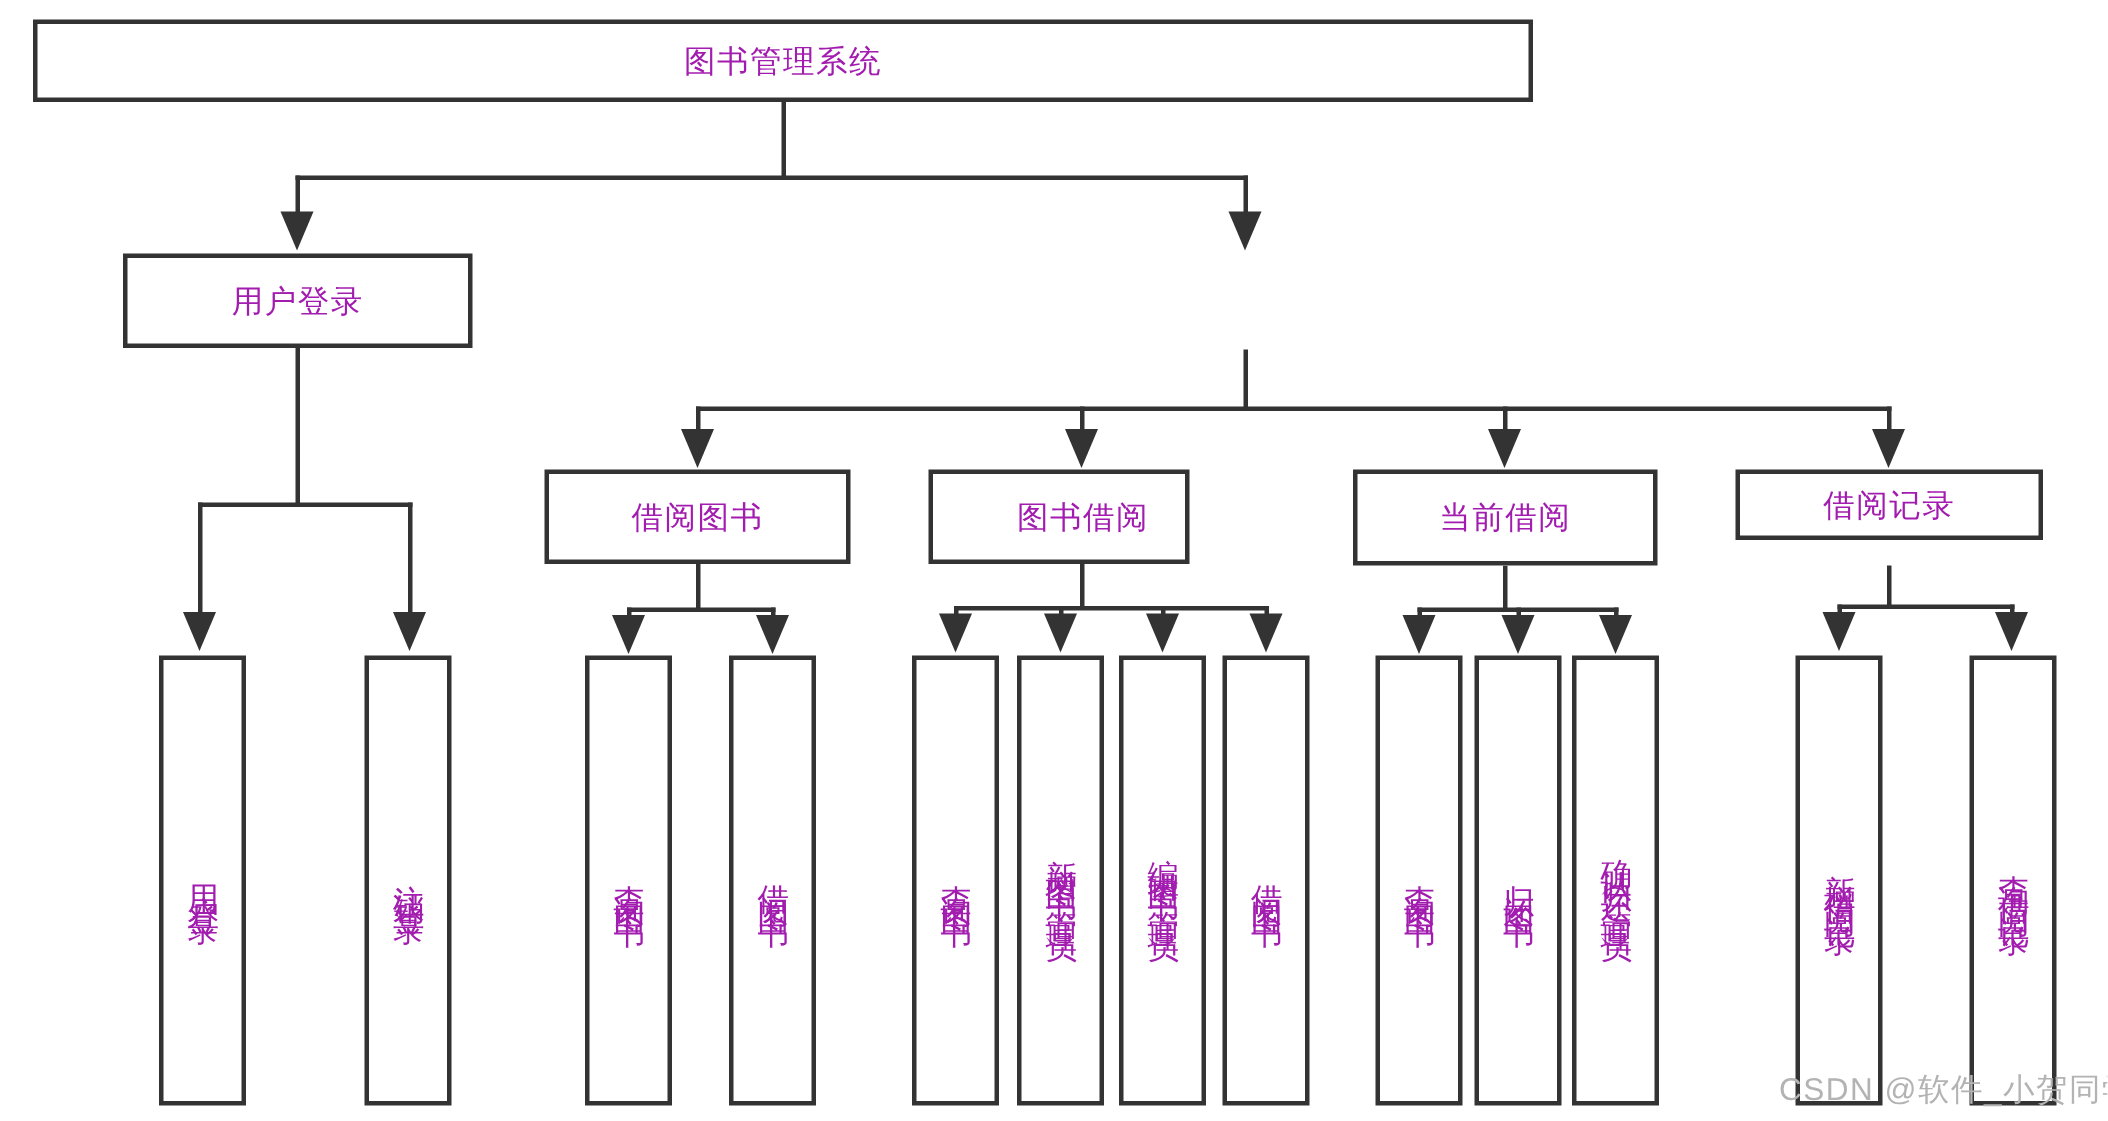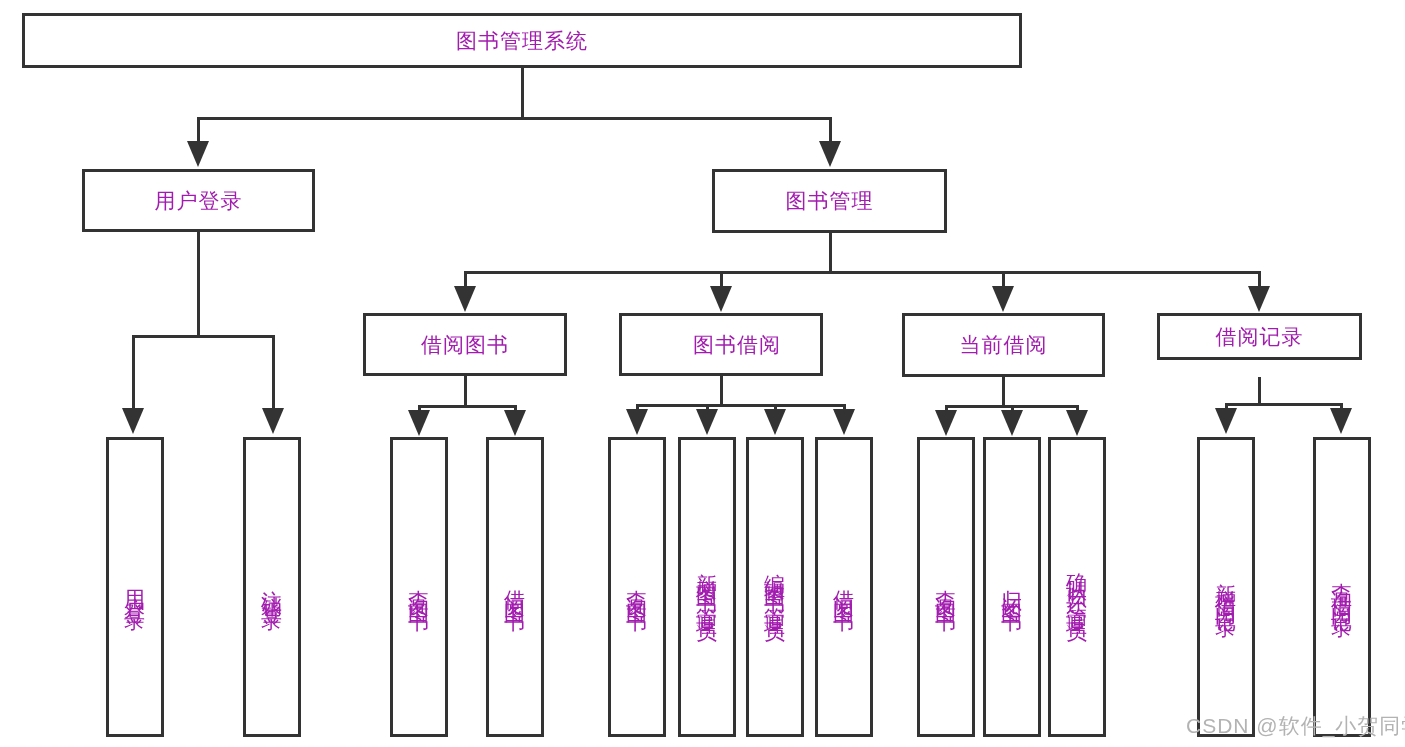--- a/index.html
+++ b/index.html
@@ -113,29 +113,26 @@
   <div class="arrow" style="left:1330px;top:408px;"></div>
 
   <div class="node h" style="left:22px;top:13px;width:1000px;height:55px;">
     <span>图书管理系统</span>
   </div>
 
   <div class="node h" style="left:82px;top:169px;width:233px;height:63px;">
     <span>用户登录</span>
   </div>
 
-  <div class="node h" style="left:712px;top:169px;width:235px;height:64px;">
-    <span>图书管理</span>
-  </div>
 
   <div class="node h" style="left:363px;top:313px;width:204px;height:63px;">
     <span>借阅图书</span>
   </div>
 
-  <div class="node h" style="left:619px;top:313px;width:204px;height:63px;padding-left:32px;">
+  <div class="node h" style="left:619px;top:313px;width:174px;height:63px;padding-left:32px;">
     <span>图书借阅</span>
   </div>
 
   <div class="node h" style="left:902px;top:313px;width:203px;height:64px;">
     <span>当前借阅</span>
   </div>
 
   <div class="node h" style="left:1157px;top:313px;width:205px;height:47px;">
     <span>借阅记录</span>
   </div>

